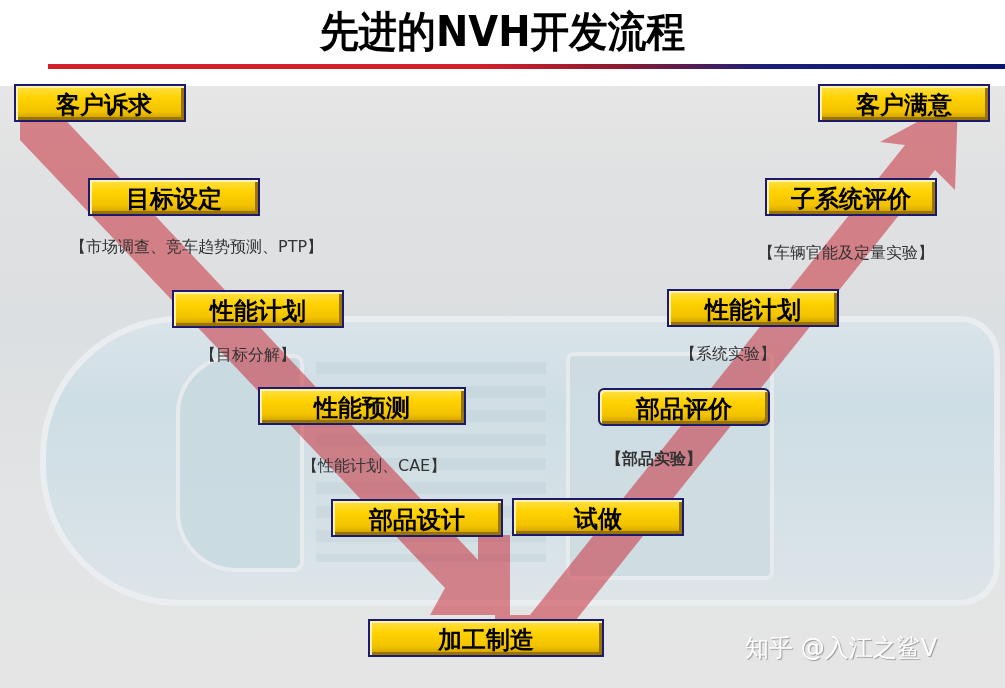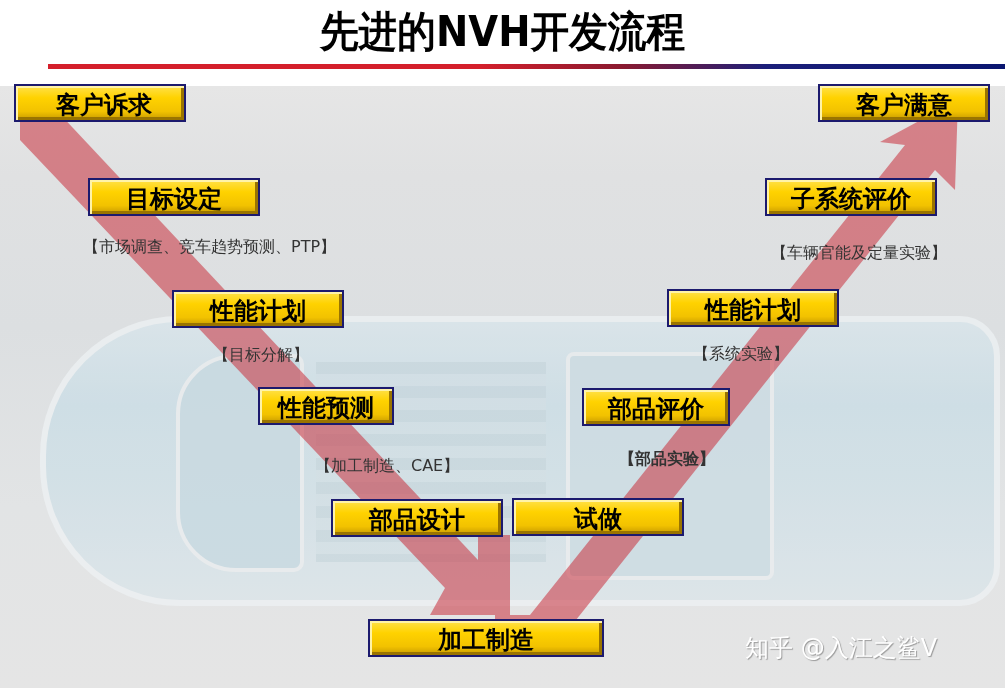--- a/index.html
+++ b/index.html
@@ -6,21 +6,21 @@
   body { width:1005px; height:688px; position:relative; overflow:hidden; background:#ffffff; font-family:"DejaVu Sans", sans-serif; }
   .title { position:absolute; left:0; top:4px; width:1005px; text-align:center; font-size:42px; font-weight:bold; color:#000; letter-spacing:0px; font-family:"DejaVu Sans", sans-serif; transform:scaleX(0.92); }
   .title-rule { position:absolute; left:48px; top:64px; width:957px; height:5px; background:linear-gradient(90deg,#d41f2b 0%,#d41f2b 45%,#8a1a30 60%,#1b1f7a 75%,#0a1670 100%); }
   .stage { position:absolute; left:0; top:86px; width:1005px; height:602px; background:linear-gradient(180deg,#e6e6e6 0%,#e0e1e2 15%,#dcdfe1 40%,#e2e4e5 70%,#e5e5e5 100%); overflow:hidden; }
   .car { position:absolute; left:40px; top:230px; width:960px; height:290px; border-radius:140px 40px 40px 140px; background:linear-gradient(180deg,#d9e6ec 0%,#c9dde6 30%,#cfe0e7 60%,#dbe5ea 100%); opacity:0.75; border:6px solid #eef2f4; box-sizing:border-box; }
   .car-glass1 { position:absolute; left:130px; top:32px; width:120px; height:210px; border-radius:60px 10px 10px 60px; background:#c3d8e1; border:4px solid #eaeef0; }
   .car-glass2 { position:absolute; left:520px; top:30px; width:200px; height:220px; border-radius:8px; background:#c9dbe3; border:4px solid #eaeef0; }
   .car-roof { position:absolute; left:270px; top:40px; width:230px; height:200px; background:repeating-linear-gradient(180deg,#bfd2da 0 12px,#cfdee5 12px 24px); opacity:0.7; }
   .arrows { position:absolute; left:0; top:0; width:1005px; height:688px; }
   .box { position:absolute; height:38px; background:linear-gradient(180deg,#ffe14a 0%,#ffd200 35%,#f2c200 75%,#c79a00 100%); border:2px solid #1c1a6e; box-shadow:inset 2px 2px 0 #fff3a8, inset -3px -3px 0 #9a7400; text-align:center; line-height:38px; font-size:24px; font-weight:bold; color:#000; box-sizing:border-box; }
-  .note { position:absolute; font-size:16px; color:#333; white-space:nowrap;margin-left:13px; }
+  .note { position:absolute; font-size:16px; color:#333; white-space:nowrap; }
   .watermark { position:absolute; left:745px; top:632px; font-size:24px; color:#ffffff; text-shadow:1px 1px 1px #9a9a9a; white-space:nowrap; }
 </style>
 </head>
 <body>
 
 <div class="title">先进的NVH开发流程</div>
 <div class="title-rule"></div>
 
 <div class="stage">
   <div class="car">
@@ -37,28 +37,28 @@
   <g opacity="0.55">
     <polygon points="495,615 530,615 905,145 880,142 958,100 955,190 935,170 560,640 495,640" fill="#c9303c"></polygon>
   </g>
 </svg>
 
 <div class="box" style="left:14px; top:84px; width:172px;padding-left:8px;">客户诉求</div>
 <div class="box" style="left:88px; top:178px; width:172px;text-align:center;">目标设定</div>
 <div class="note" style="left:70px; top:237px;">【市场调查、竞车趋势预测、PTP】</div>
 <div class="box" style="left:172px; top:290px; width:172px;">性能计划</div>
 <div class="note" style="left:200px; top:345px;">【目标分解】</div>
-<div class="box" style="left:258px; top:387px; width:136px;">性能预测</div>
-<div class="note" style="left:302px; top:456px;">【加工制造、CAE】</div>
+<div class="box" style="left:258px; top:387px; width:208px;">性能预测</div>
+<div class="note" style="left:302px; top:456px;">【性能计划、CAE】</div>
 <div class="box" style="left:331px; top:499px; width:172px;">部品设计</div>
 
 <div class="box" style="left:368px; top:619px; width:236px;">加工制造</div>
 
 <div class="box" style="left:512px; top:498px; width:172px;">试做</div>
-<div class="box" style="left:582px; top:388px; width:148px;">部品评价</div>
+<div class="box" style="left:598px; top:388px; width:172px;border-radius:6px;">部品评价</div>
 <div class="note" style="left:606px; top:449px;font-weight:bold;">【部品实验】</div>
 <div class="box" style="left:667px; top:289px; width:172px;">性能计划</div>
 <div class="note" style="left:680px; top:344px;">【系统实验】</div>
 <div class="box" style="left:765px; top:178px; width:172px;">子系统评价</div>
 <div class="note" style="left:758px; top:243px;">【车辆官能及定量实验】</div>
 <div class="box" style="left:818px; top:84px; width:172px;">客户满意</div>
 
 <div class="watermark">知乎 @入江之鲨V</div>
 
 </body></html>

